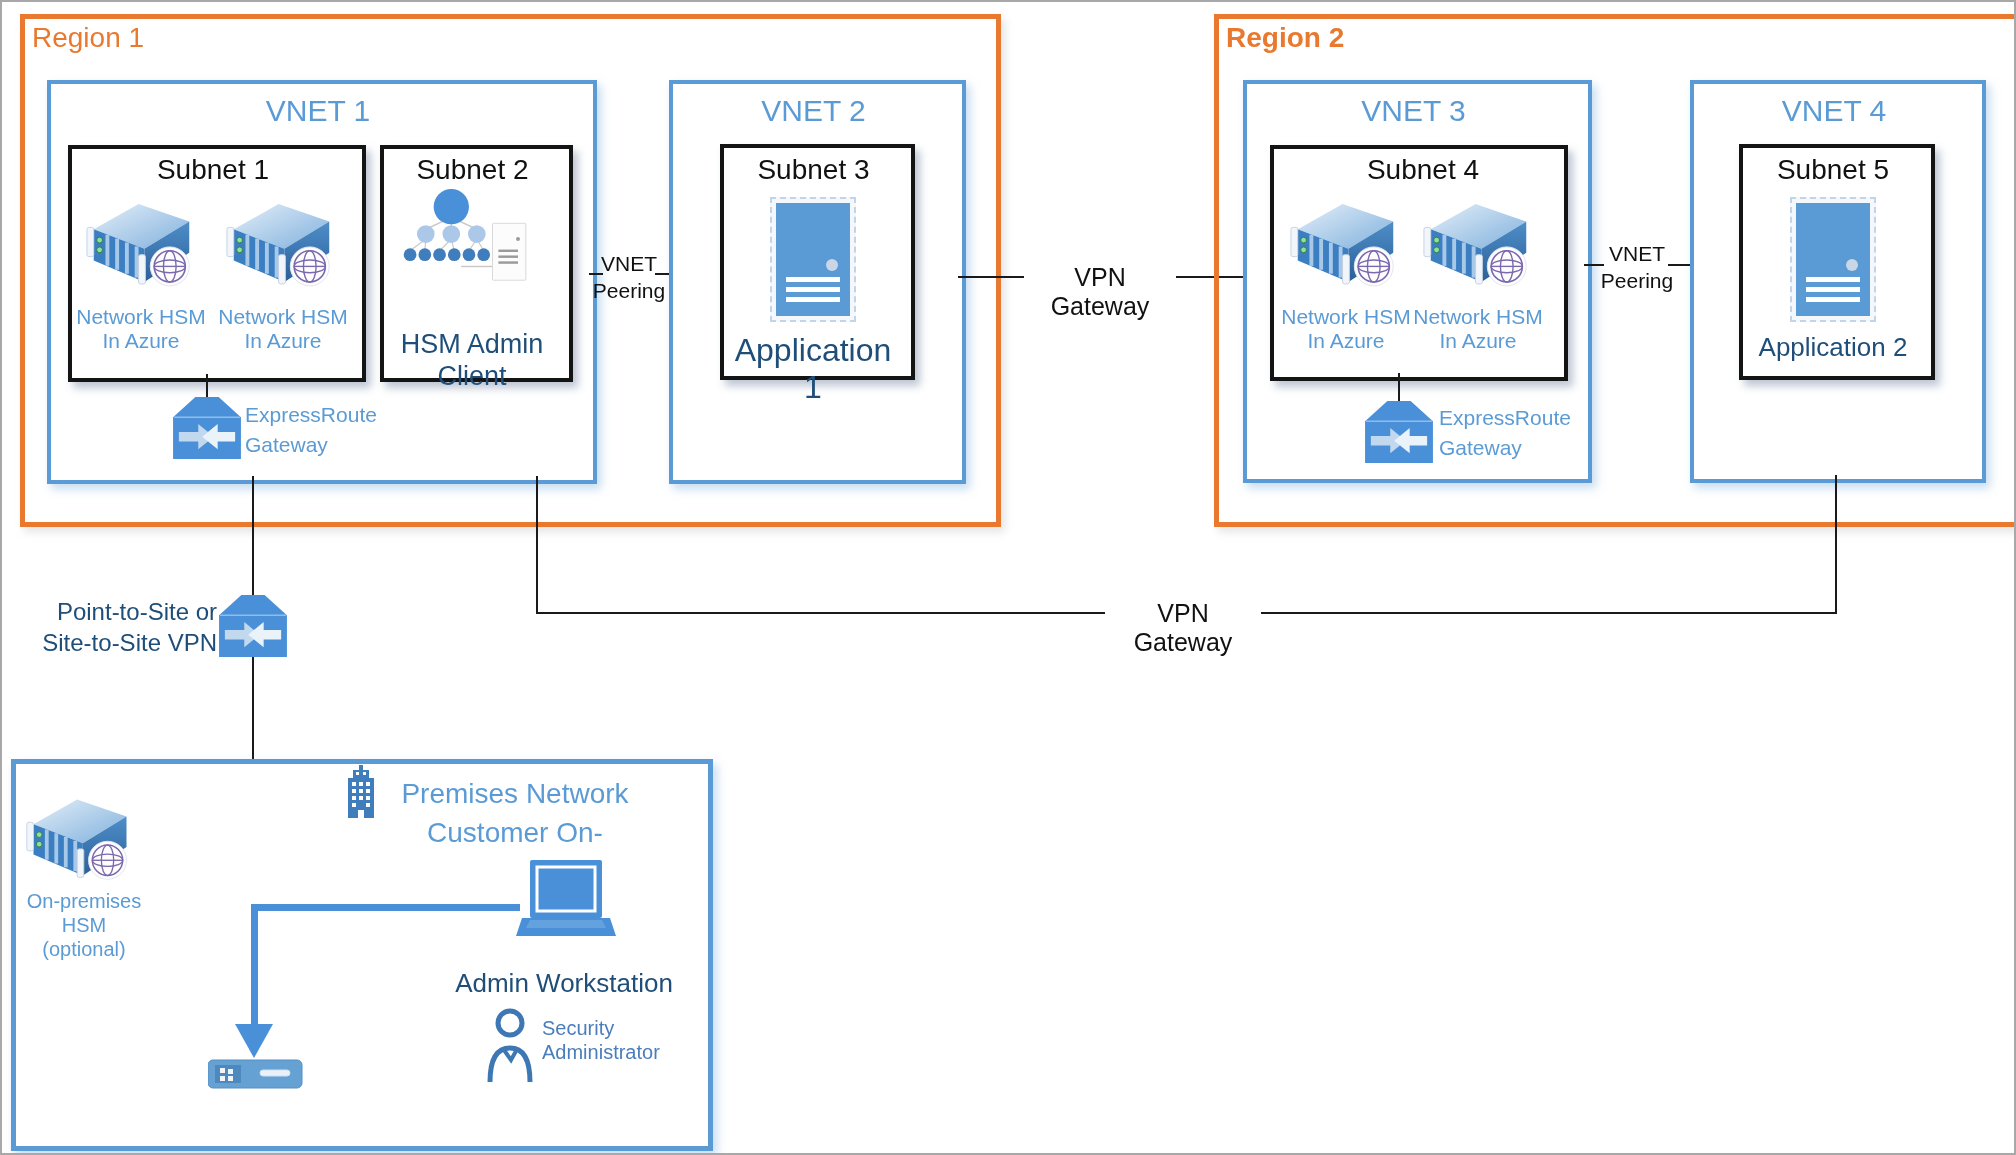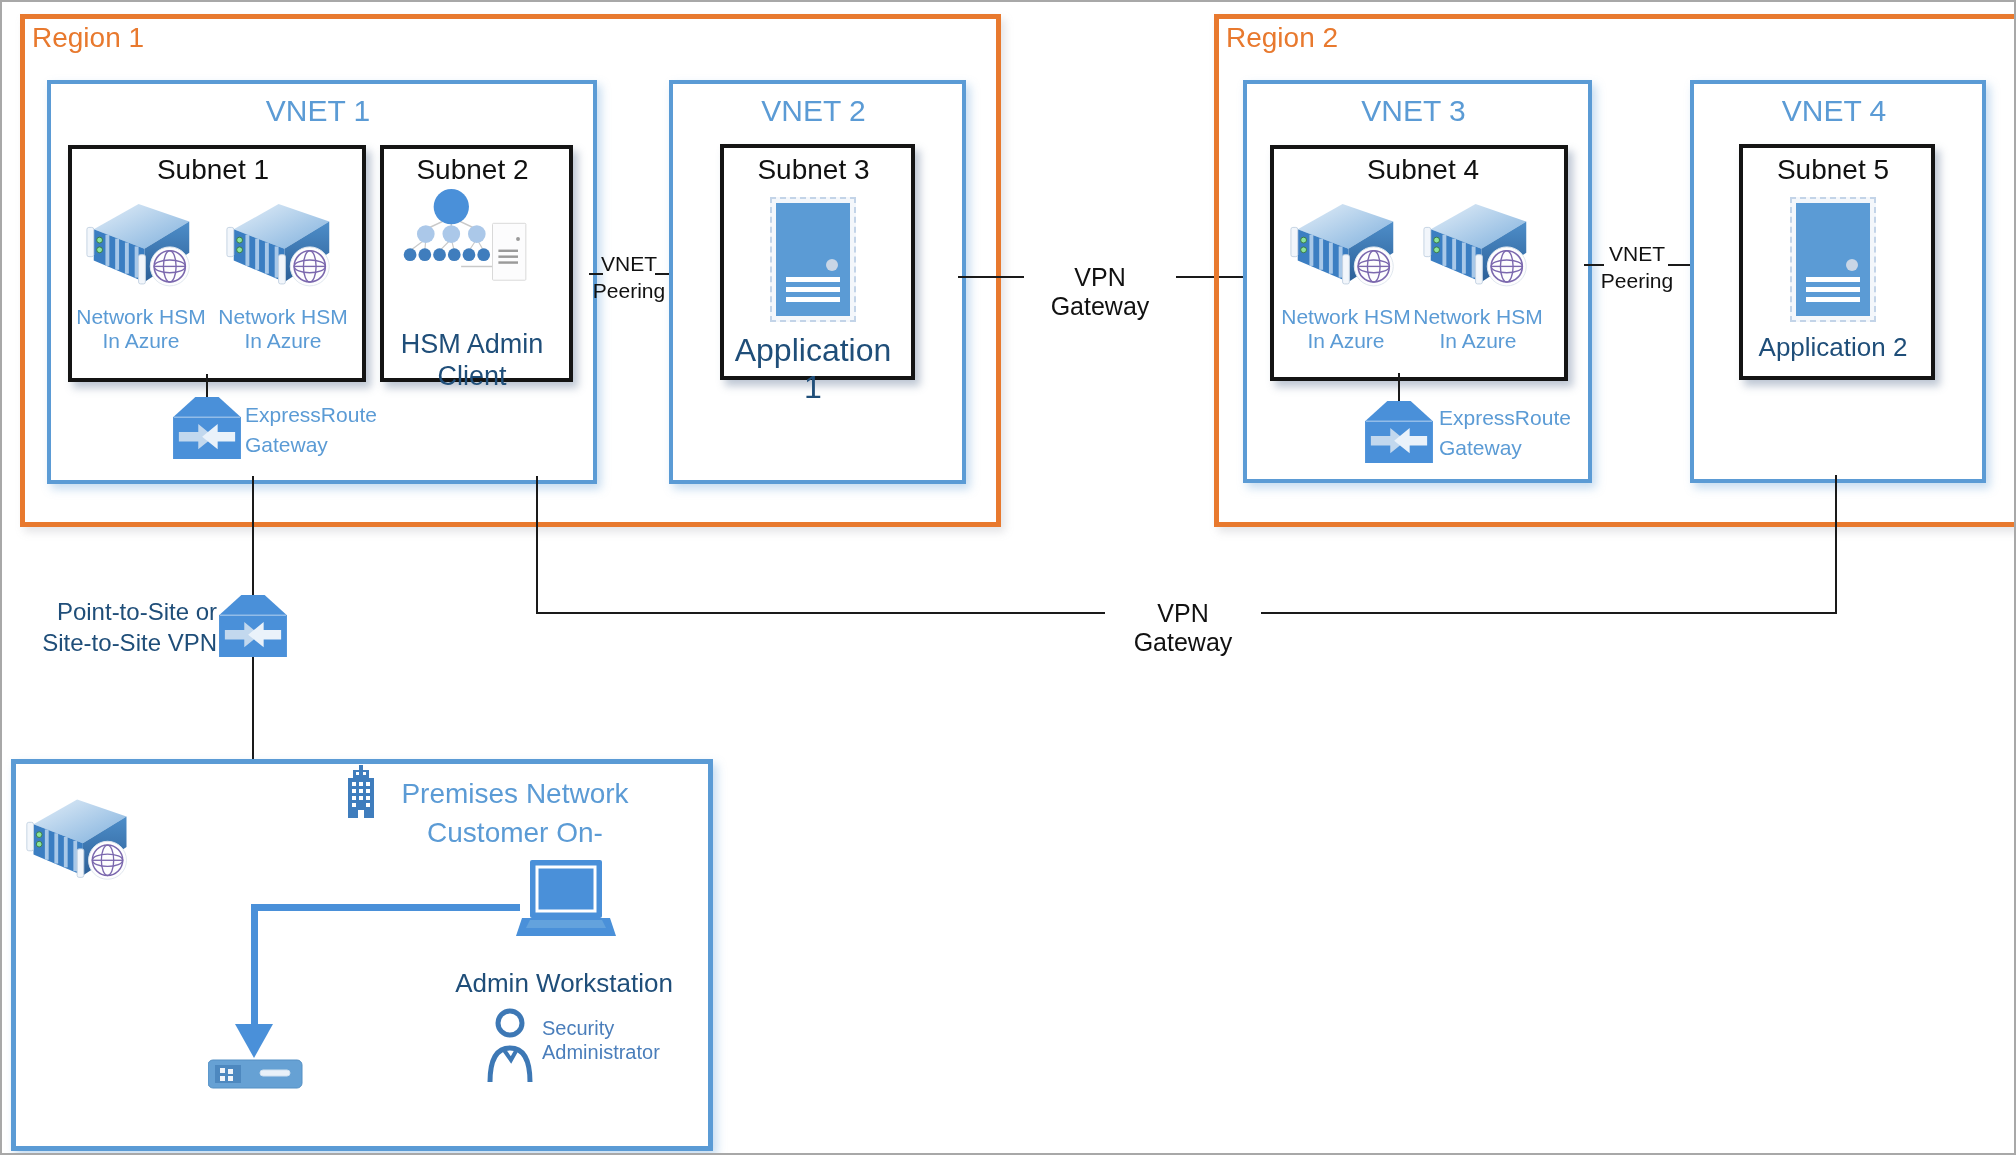--- a/index.html
+++ b/index.html
@@ -162,21 +162,21 @@
   <div class="abs line" style="left:653px;top:271px;width:14px;height:2px;"></div>
   <div class="abs black-label center l-block" style="left:588px;top:248px;width:78px;font-size:21px;line-height:27px;">
     <span>VNET</span>
       <span>Peering</span>
   </div>
 
   <div class="abs line" style="left:956px;top:274px;width:285px;height:2px;"></div>
   <div class="abs black-label center white-bg" style="left:1022px;top:261px;width:152px;font-size:25px;">VPN Gateway</div>
 
   <div class="abs box-region" style="left:1212px;top:12px;width:795px;height:503px;"></div>
-  <div class="abs region-label" style="left:1224px;top:20px;">Region 2</div>
+  <div class="abs region-label" style="left:1224px;top:20px;font-weight:bold;">Region 2</div>
 
   <div class="abs box-vnet" style="left:1241px;top:78px;width:341px;height:395px;"></div>
   <div class="abs vnet-title" style="left:1241px;top:92px;width:341px;">VNET 3</div>
 
   <div class="abs box-subnet" style="left:1268px;top:143px;width:290px;height:228px;"></div>
   <div class="abs subnet-title" style="left:1268px;top:152px;width:290px;padding-left:8px;">Subnet 4</div>
   <div class="abs" style="left:1286px;top:192px;">
     <svg width="115" height="98" viewBox="0 0 118 100">
         <use href="#hsm-server"></use>
       </svg>
@@ -269,20 +269,25 @@
   <div class="abs blue-label center l-block" style="left:393px;top:772px;width:240px;font-size:28px;line-height:39px;">
     <span>Premises Network</span>
       <span>Customer On-</span>
   </div>
 
   <div class="abs" style="left:22px;top:788px;">
     <svg width="112" height="95" viewBox="0 0 118 100">
         <use href="#hsm-server"></use>
       </svg>
   </div>
+  <div class="abs blue-label center l-block" style="left:12px;top:887px;width:140px;font-size:20px;line-height:24px;">
+    <span>On-premises</span>
+      <span>HSM</span>
+      <span>(optional)</span>
+  </div>
 
   <div class="abs" style="left:514px;top:858px;">
     <svg width="100" height="80" viewBox="0 0 100 80">
       <rect x="14" y="0" width="72" height="58" rx="2" fill="#4a90d9"></rect>
       <rect x="21" y="7" width="58" height="44" fill="#4a90d9" stroke="#ffffff" stroke-width="3"></rect>
       <polygon points="6,58 94,58 100,76 0,76" fill="#4a90d9"></polygon>
       <polygon points="14,60 86,60 90,68 10,68" fill="#63a2dd"></polygon>
     </svg>
   </div>
   <div class="abs navy-label center" style="left:452px;top:966px;width:220px;font-size:26px;">Admin Workstation</div>

